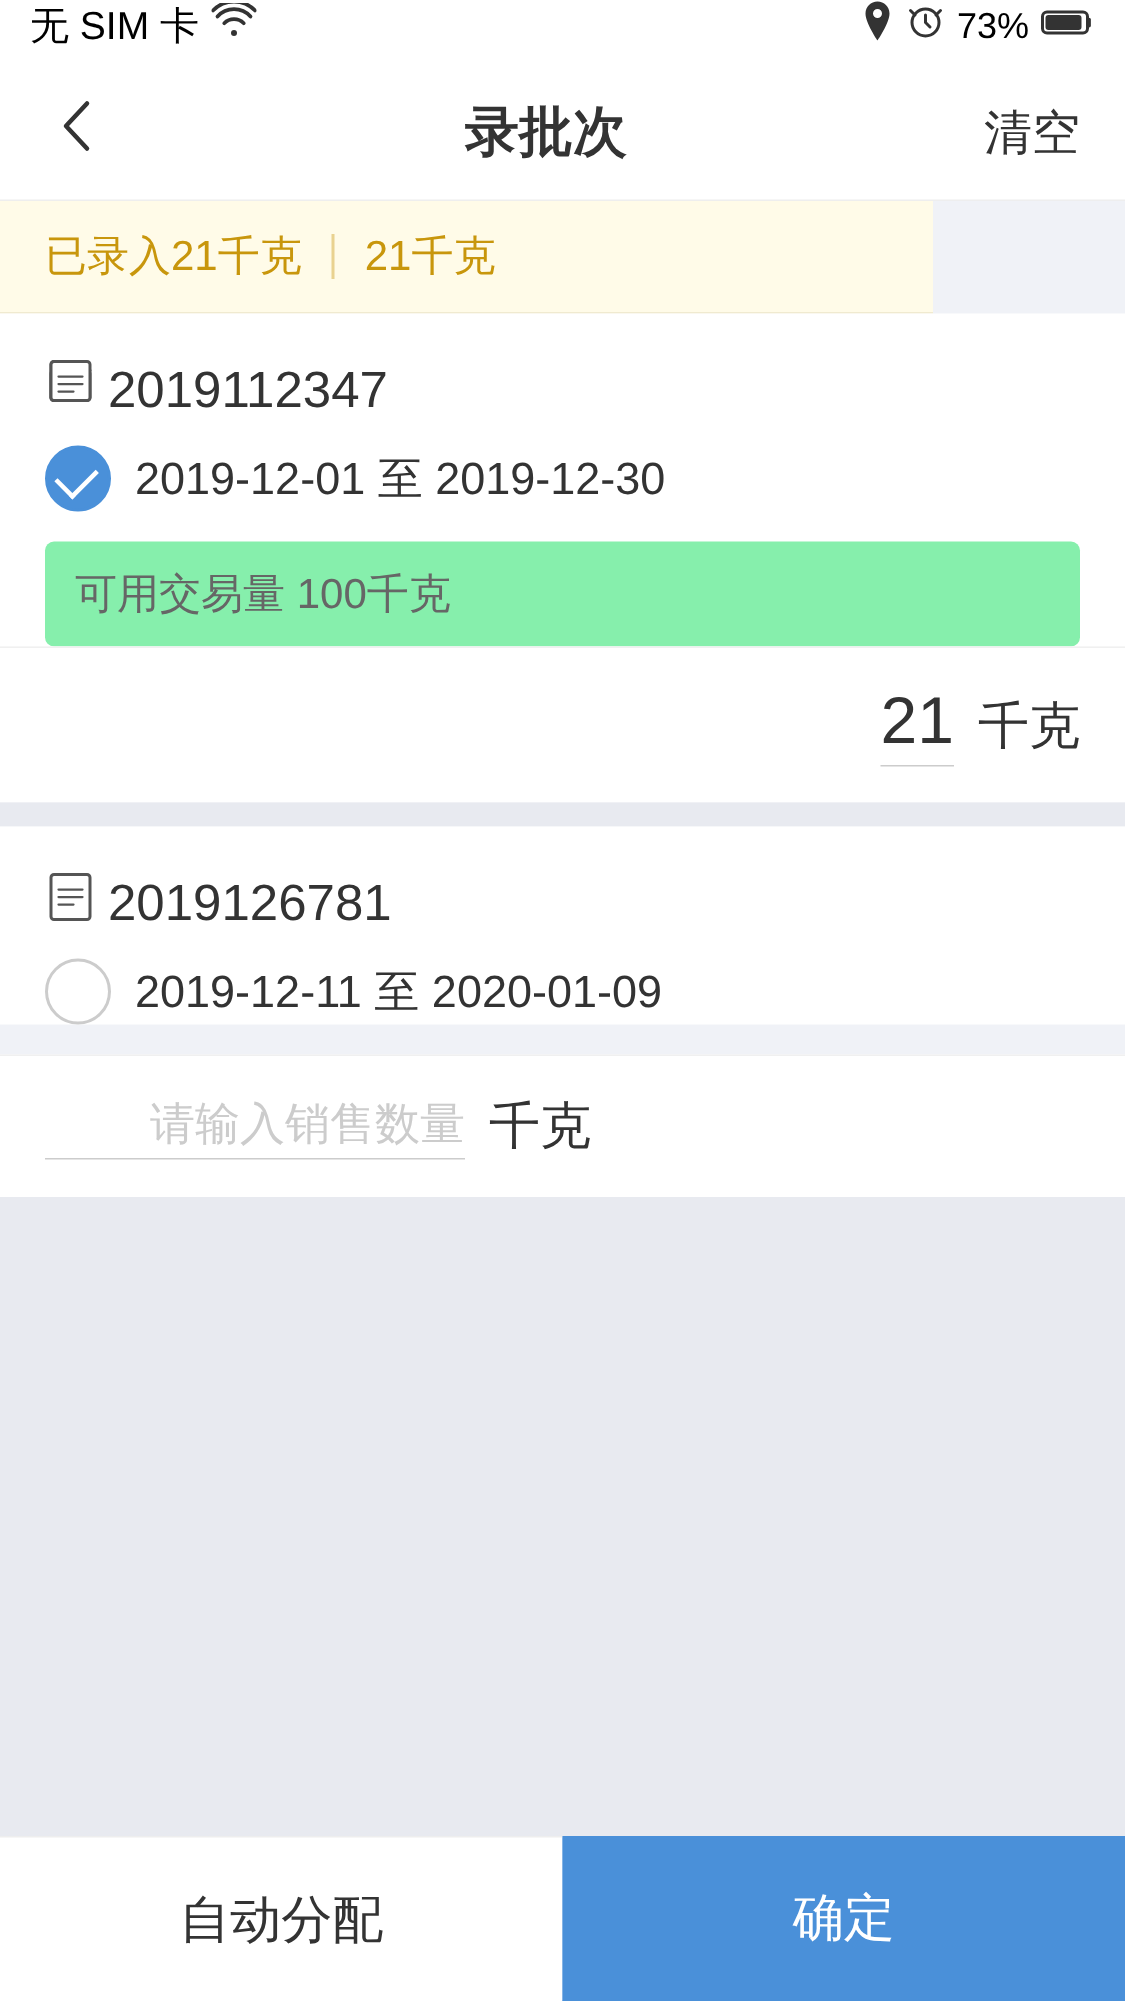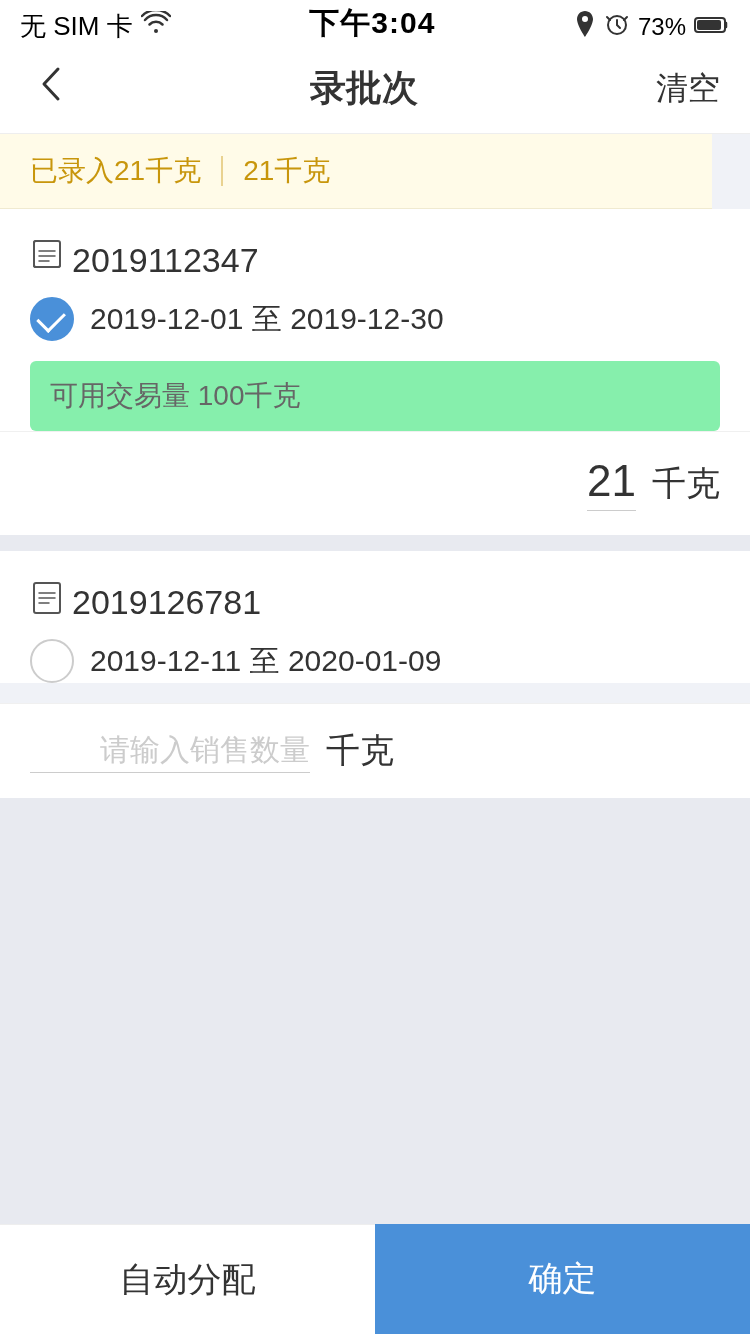--- a/index.html
+++ b/index.html
@@ -11,21 +11,21 @@
       background: #f0f2f7;
       overflow-x: hidden;
     }
 
     
     .status-bar {
       width: 750px;
       height: 44px;
       background: #fff;
       display: flex;
-      align-items: flex-end;
+      align-items: flex-start;
       justify-content: space-between;
       padding: 0 20px;
       font-size: 28px;
       font-weight: 500;
     }
     .status-left {
       display: flex;
       align-items: center;
       gap: 8px;
       font-size: 26px;
@@ -65,21 +65,21 @@
       color: #333;
     }
     .nav-clear {
       font-size: 32px;
       color: #333;
       cursor: pointer;
     }
 
     
     .info-bar {
-      width: 712px;
+      width: 622px;
       background: #fffbe8;
       padding: 18px 30px;
       display: flex;
       align-items: center;
       gap: 20px;
       border-bottom: 1px solid #f0ead0;
     }
     .info-label {
       font-size: 28px;
       color: #c8960c;
@@ -271,21 +271,20 @@
     <span>
       
       <svg width="30" height="24" viewBox="0 0 30 24">
         <path d="M15 18a2 2 0 1 1 0 4 2 2 0 0 1 0-4z" fill="#333"></path>
         <path d="M8.5 13.5a9.2 9.2 0 0 1 13 0" stroke="#333" stroke-width="2.5" fill="none" stroke-linecap="round"></path>
         <path d="M4 9a14.8 14.8 0 0 1 22 0" stroke="#333" stroke-width="2.5" fill="none" stroke-linecap="round"></path>
         <path d="M1 5A19.5 19.5 0 0 1 29 5" stroke="#333" stroke-width="2.5" fill="none" stroke-linecap="round"></path>
       </svg>
     </span>
   </div>
-  <div class="status-center">下午3:04</div>
   <div class="status-right">
     <span>
       <svg width="22" height="28" viewBox="0 0 22 28">
         <path d="M11 1C6.6 1 3 4.6 3 9c0 6.4 8 18 8 18s8-11.6 8-18c0-4.4-3.6-8-8-8zm0 11a3 3 0 1 1 0-6 3 3 0 0 1 0 6z" fill="#333"></path>
       </svg>
     </span>
     <span>
       <svg width="26" height="26" viewBox="0 0 26 26">
         <circle cx="13" cy="14" r="9" stroke="#333" stroke-width="2" fill="none"></circle>
         <path d="M13 9v5l3 3" stroke="#333" stroke-width="2" stroke-linecap="round" fill="none"></path>

